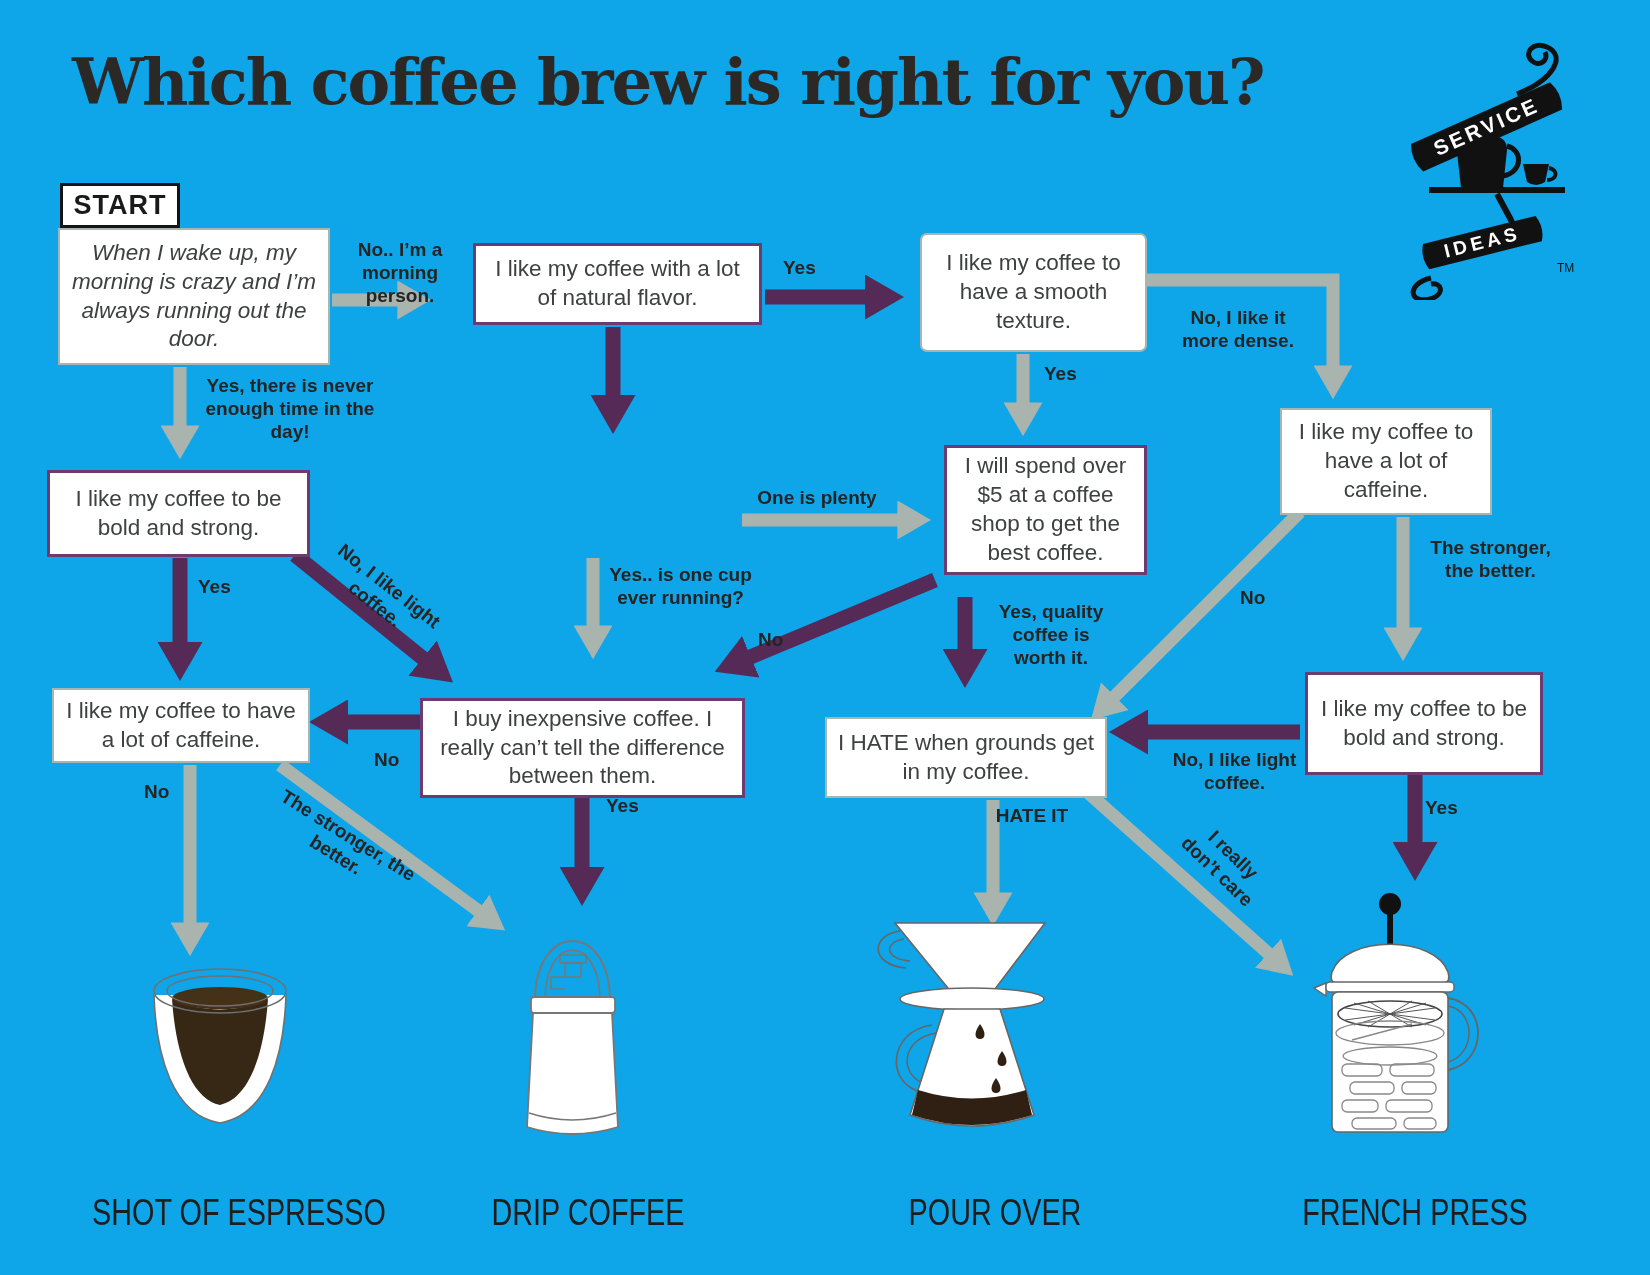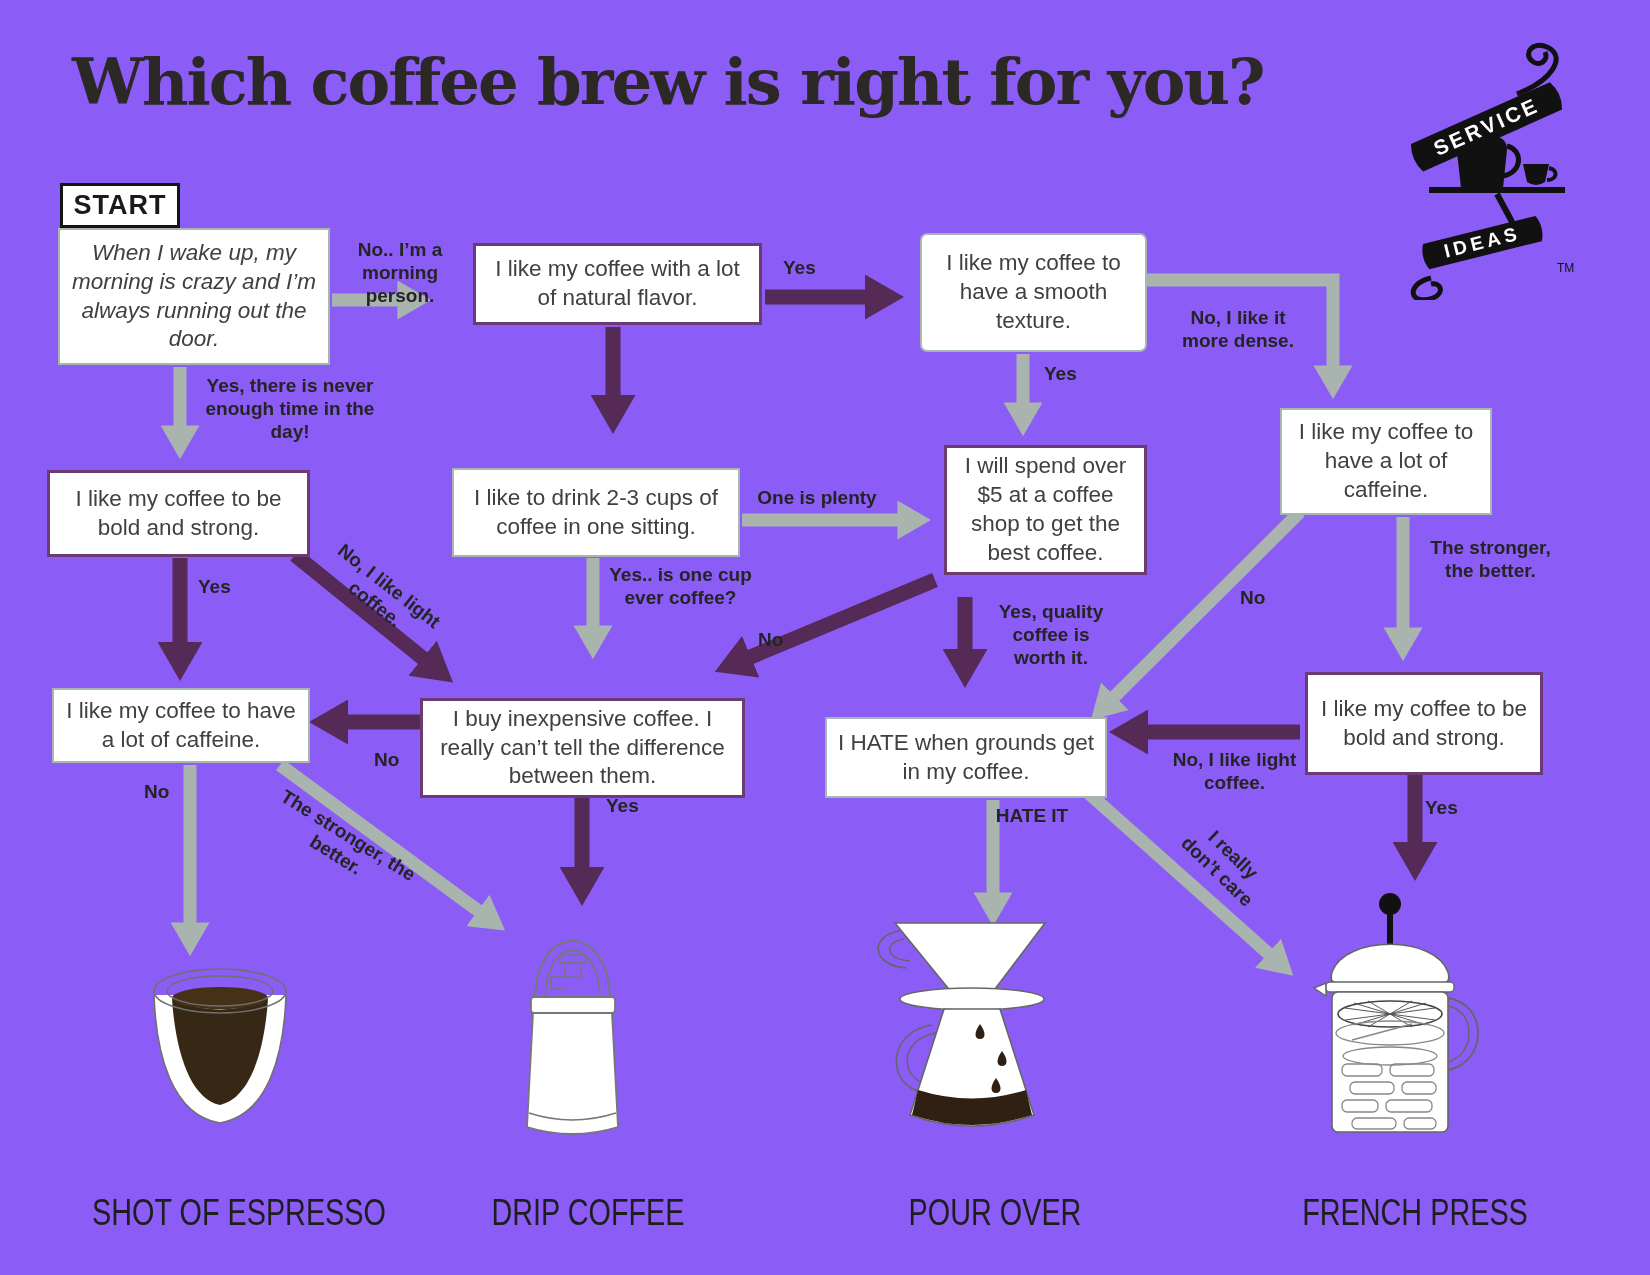--- a/index.html
+++ b/index.html
@@ -1,16 +1,16 @@
 <!DOCTYPE html>
 <html><head>
 <meta charset="utf-8">
 <style>
   html,body{margin:0;padding:0;background:#ffffff;}
-  .canvas{position:relative;width:1650px;height:1275px;background:#8b5cf6;overflow:hidden;
+  .canvas{position:relative;width:1650px;height:1275px;background:#0ea5e9;overflow:hidden;
           font-family:"Liberation Sans",sans-serif;}
   .title{position:absolute;left:72px;top:44px;font-family:"DejaVu Serif",serif;font-weight:700;
          font-size:64px;letter-spacing:-2px;color:#2b2825;white-space:nowrap;}
   .arrow-layer{position:absolute;left:0;top:0;width:1650px;height:1275px;pointer-events:none;}
   .box{position:absolute;background:#fff;display:flex;align-items:center;justify-content:center;
        text-align:center;color:#3f4040;font-size:22.5px;line-height:1.28;padding:6px 10px;
        box-sizing:border-box;}
   .box.gray{border:2px solid #a8b6b0;}
   .box.purple{border:3px solid #6c3b72;}
   .start{position:absolute;left:60px;top:183px;width:120px;height:45px;border:3px solid #141414;
@@ -91,34 +91,33 @@
       <text x="162" y="232" font-family="Liberation Sans, sans-serif" font-size="12" fill="#111">TM</text>
     </svg>
   </div>
 
   <div class="start">START</div>
   <div class="box gray" style="left:58px;top:228px;width:272px;height:137px;font-style:italic;">When I wake up, my morning is crazy and I’m always running out the door.</div>
   <div class="box purple" style="left:473px;top:243px;width:289px;height:82px;">I like my coffee with a lot of natural flavor.</div>
   <div class="box gray" style="left:920px;top:233px;width:227px;height:119px;border-radius:7px;">I like my coffee to have a smooth texture.</div>
   <div class="box gray" style="left:1280px;top:408px;width:212px;height:107px;">I like my coffee to have a lot of caffeine.</div>
   <div class="box purple" style="left:944px;top:445px;width:203px;height:130px;">I will spend over $5 at a coffee shop to get the best coffee.</div>
-  <div class="box gray" style="left:452px;top:468px;width:288px;height:89px;">I like to drink 2-3 cups of coffee in one sitting.</div>
   <div class="box purple" style="left:47px;top:470px;width:263px;height:87px;">I like my coffee to be bold and strong.</div>
   <div class="box purple" style="left:420px;top:690px;width:325px;height:100px;margin-top:8px;">I buy inexpensive coffee. I really can’t tell the difference between them.</div>
   <div class="box gray" style="left:52px;top:688px;width:258px;height:75px;">I like my coffee to have a lot of caffeine.</div>
   <div class="box gray" style="left:825px;top:717px;width:282px;height:81px;">I HATE when grounds get in my coffee.</div>
   <div class="box purple" style="left:1305px;top:672px;width:238px;height:103px;">I like my coffee to be bold and strong.</div>
 
   <div class="lbl" style="left:345px;top:190px;width:110px;margin-top:48px;">No.. I’m a morning person.</div>
   <div class="lbl" style="left:205px;top:374px;width:170px;">Yes, there is never enough time in the day!</div>
   <div class="lbl nowrap" style="left:783px;top:256px;">Yes</div>
   <div class="lbl" style="left:1168px;top:306px;width:140px;">No, I like it more dense.</div>
   <div class="lbl nowrap" style="left:1044px;top:362px;">Yes</div>
   <div class="lbl nowrap" style="left:742px;top:486px;width:150px;">One is plenty</div>
-  <div class="lbl" style="left:598px;top:563px;width:165px;">Yes.. is one cup ever coffee?</div>
+  <div class="lbl" style="left:598px;top:563px;width:165px;">Yes.. is one cup ever running?</div>
   <div class="lbl nowrap" style="left:198px;top:575px;">Yes</div>
   <div class="lbl rot38" style="left:312px;top:572px;width:140px;">No, I like light coffee.</div>
   <div class="lbl nowrap" style="left:1240px;top:586px;">No</div>
   <div class="lbl" style="left:1418px;top:536px;width:145px;">The stronger, the better.</div>
   <div class="lbl" style="left:986px;top:600px;width:130px;">Yes, quality coffee is worth it.</div>
   <div class="lbl nowrap" style="left:758px;top:628px;">No</div>
   <div class="lbl nowrap" style="left:374px;top:748px;">No</div>
   <div class="lbl nowrap" style="left:606px;top:794px;">Yes</div>
   <div class="lbl nowrap" style="left:144px;top:780px;">No</div>
   <div class="lbl rot32" style="left:262px;top:822px;width:160px;">The stronger, the better.</div>

